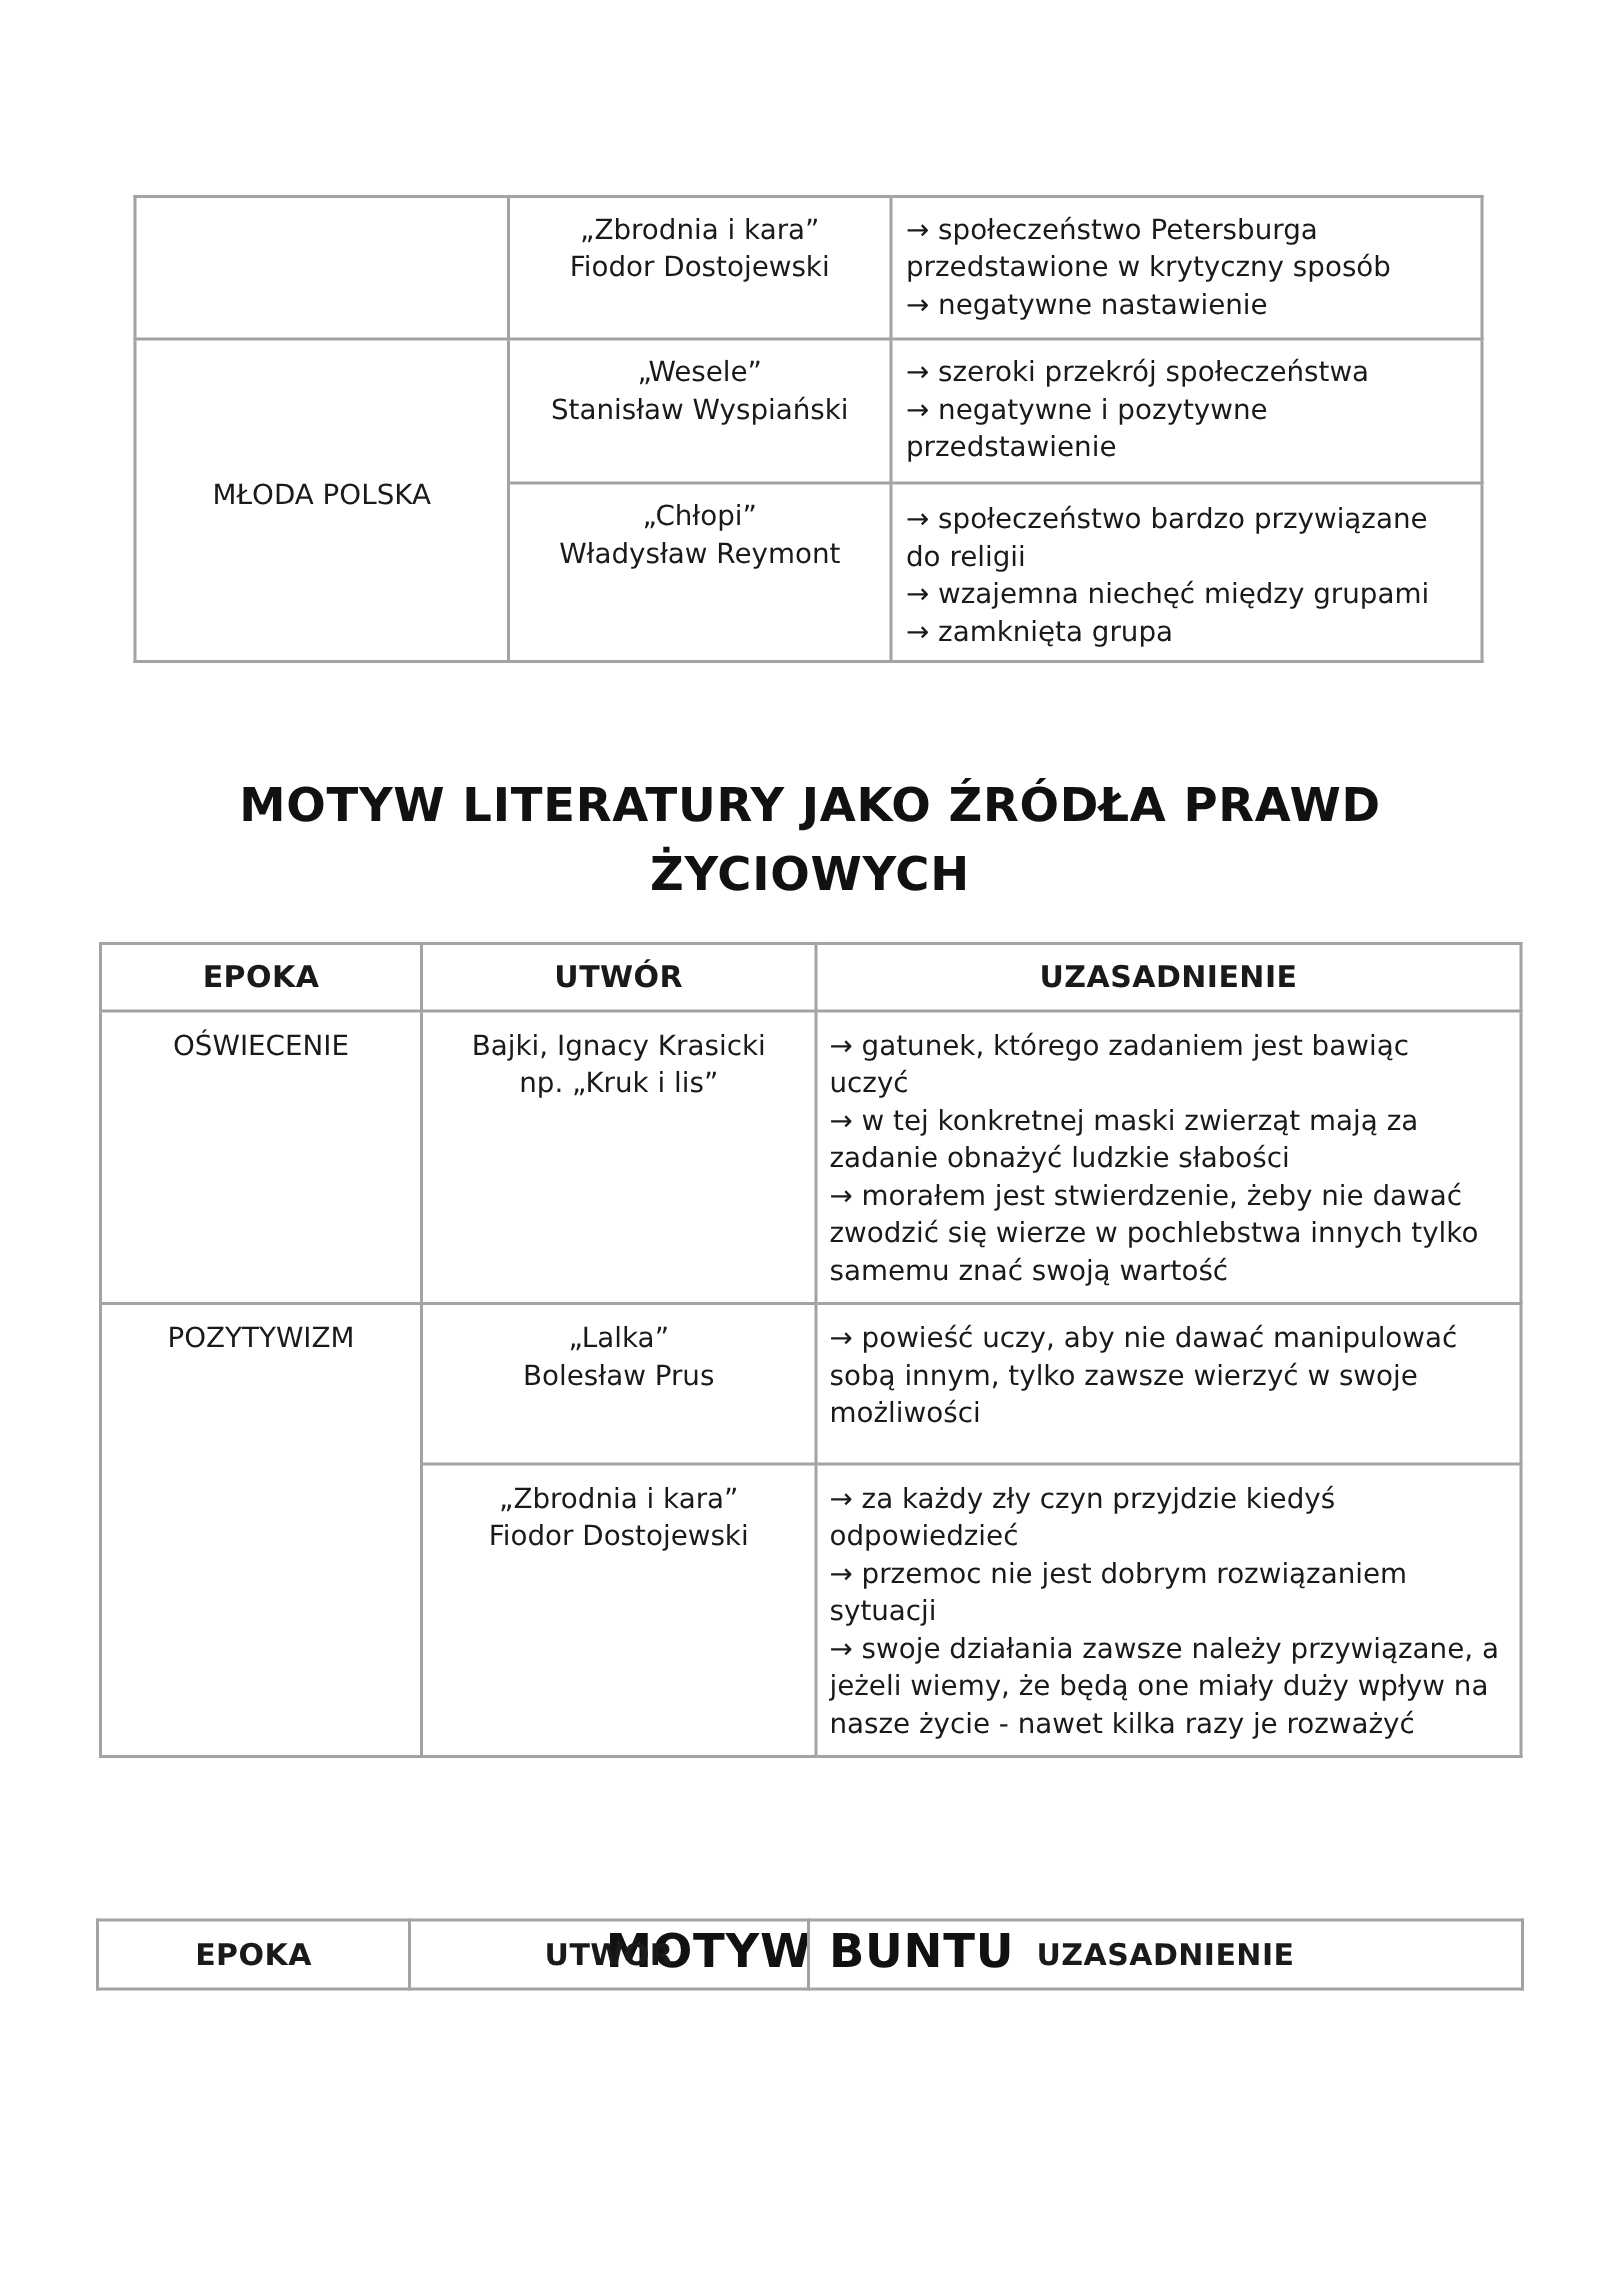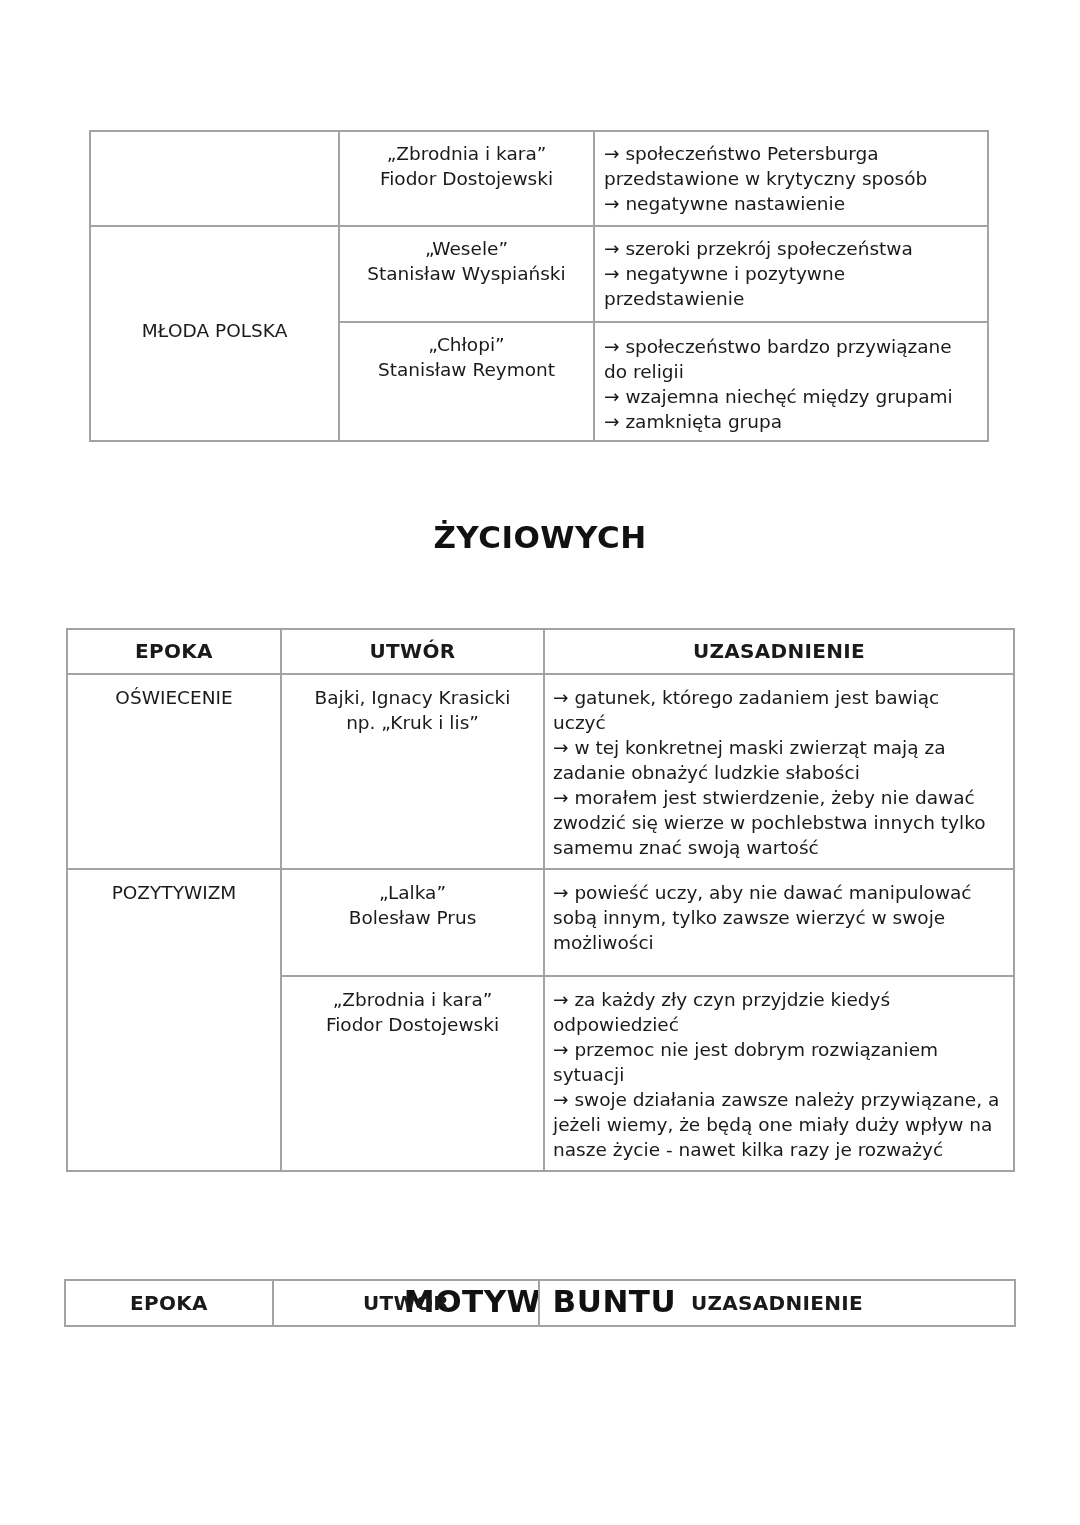--- a/index.html
+++ b/index.html
@@ -56,33 +56,34 @@
     </td>
     <td class="l" style="padding:9px 8px 0 9px;">
       <span class="line">→ szeroki przekrój społeczeństwa</span>
       <span class="line">→ negatywne i pozytywne</span>
       <span class="line">przedstawienie</span>
     </td>
   </tr>
   <tr style="height:119px;">
     <td class="c" style="padding:9px 8px 0 8px;border-radius:10px;">
       <span class="line">„Chłopi”</span>
-      <span class="line">Stanisław Reymont</span>
+      <span class="line">Władysław Reymont</span>
     </td>
     <td class="l" style="padding:11px 8px 0 9px;">
       <span class="line">→ społeczeństwo bardzo przywiązane</span>
       <span class="line">do religii</span>
       <span class="line">→ wzajemna niechęć między grupami</span>
       <span class="line">→ zamknięta grupa</span>
     </td>
   </tr>
 </tbody>
   </table>
 
 <h2 style="top:514px;">
+  <span class="line">MOTYW LITERATURY JAKO ŹRÓDŁA PRAWD</span>
   <span class="line">ŻYCIOWYCH</span>
 </h2>
 
 <table style="left:66px; top:628px; width:947px;">
   <colgroup>
       <col style="width:214px">
       <col style="width:263px">
       <col style="width:470px">
     </colgroup>
   <tbody>

